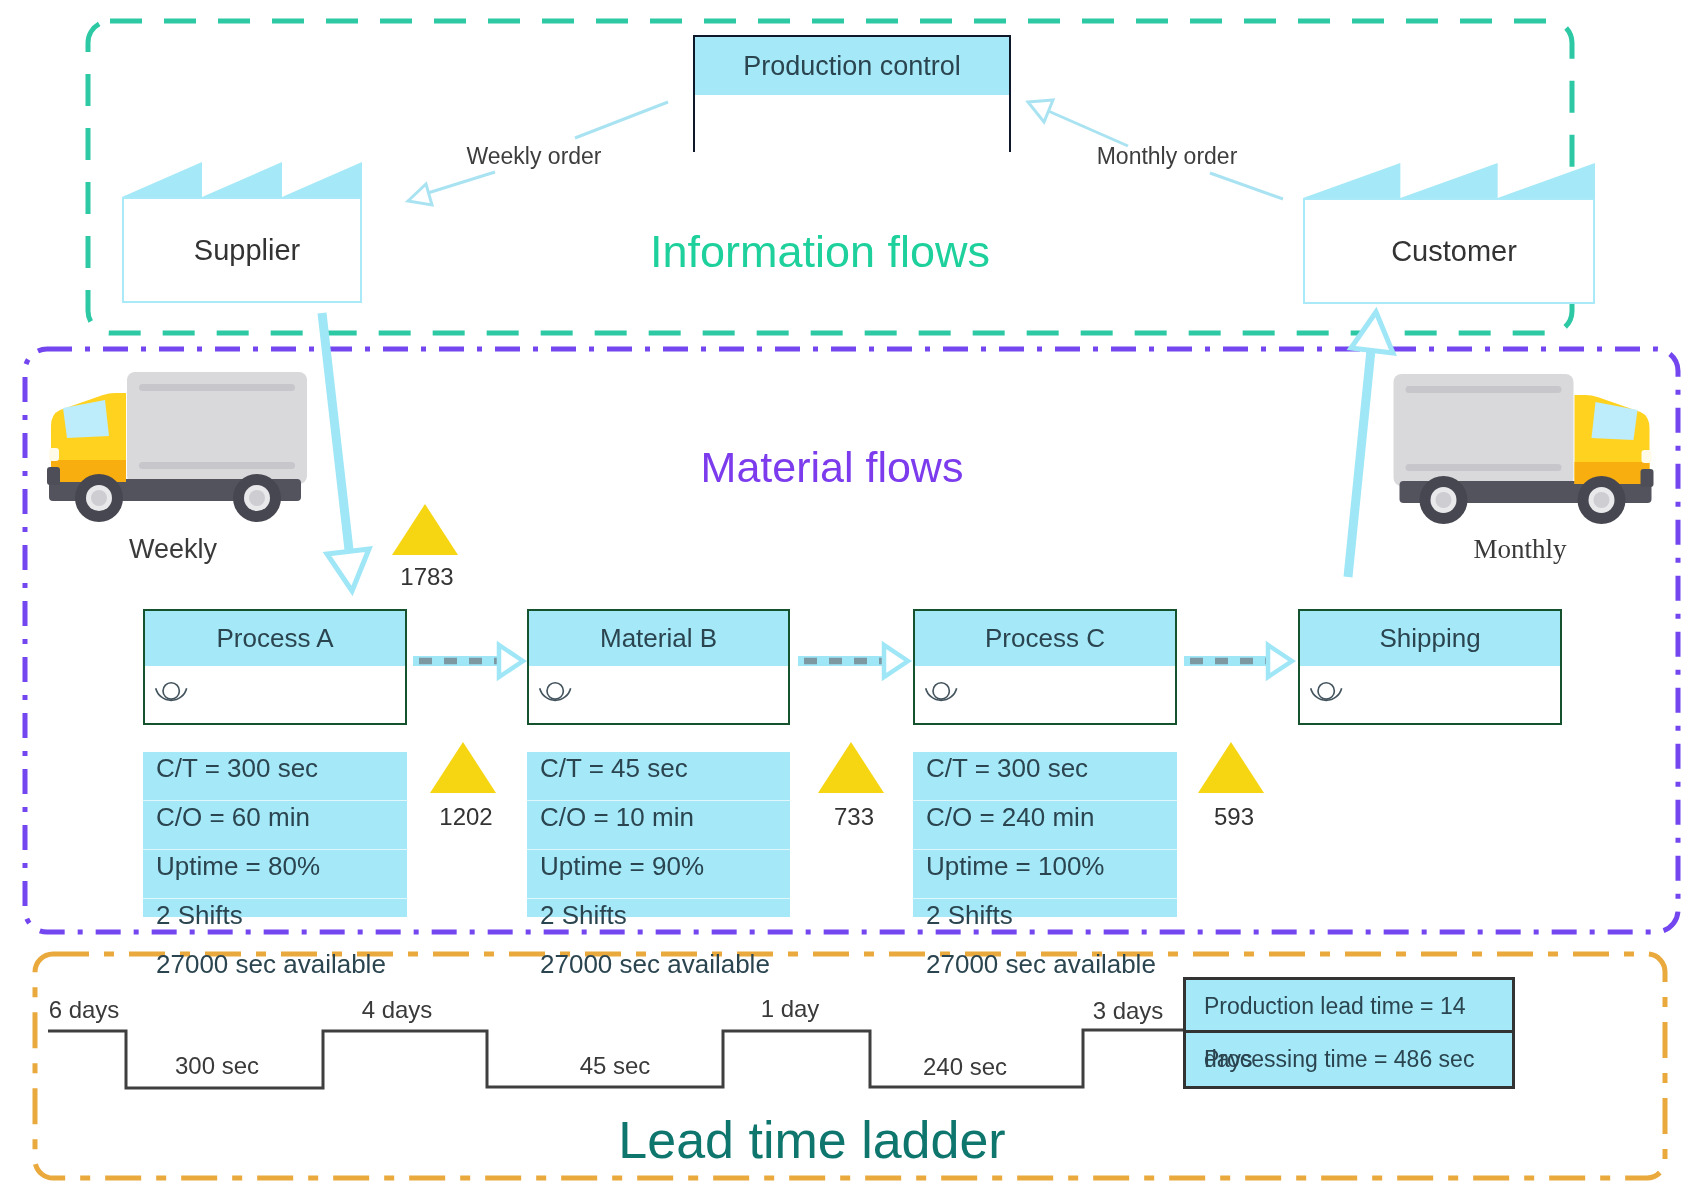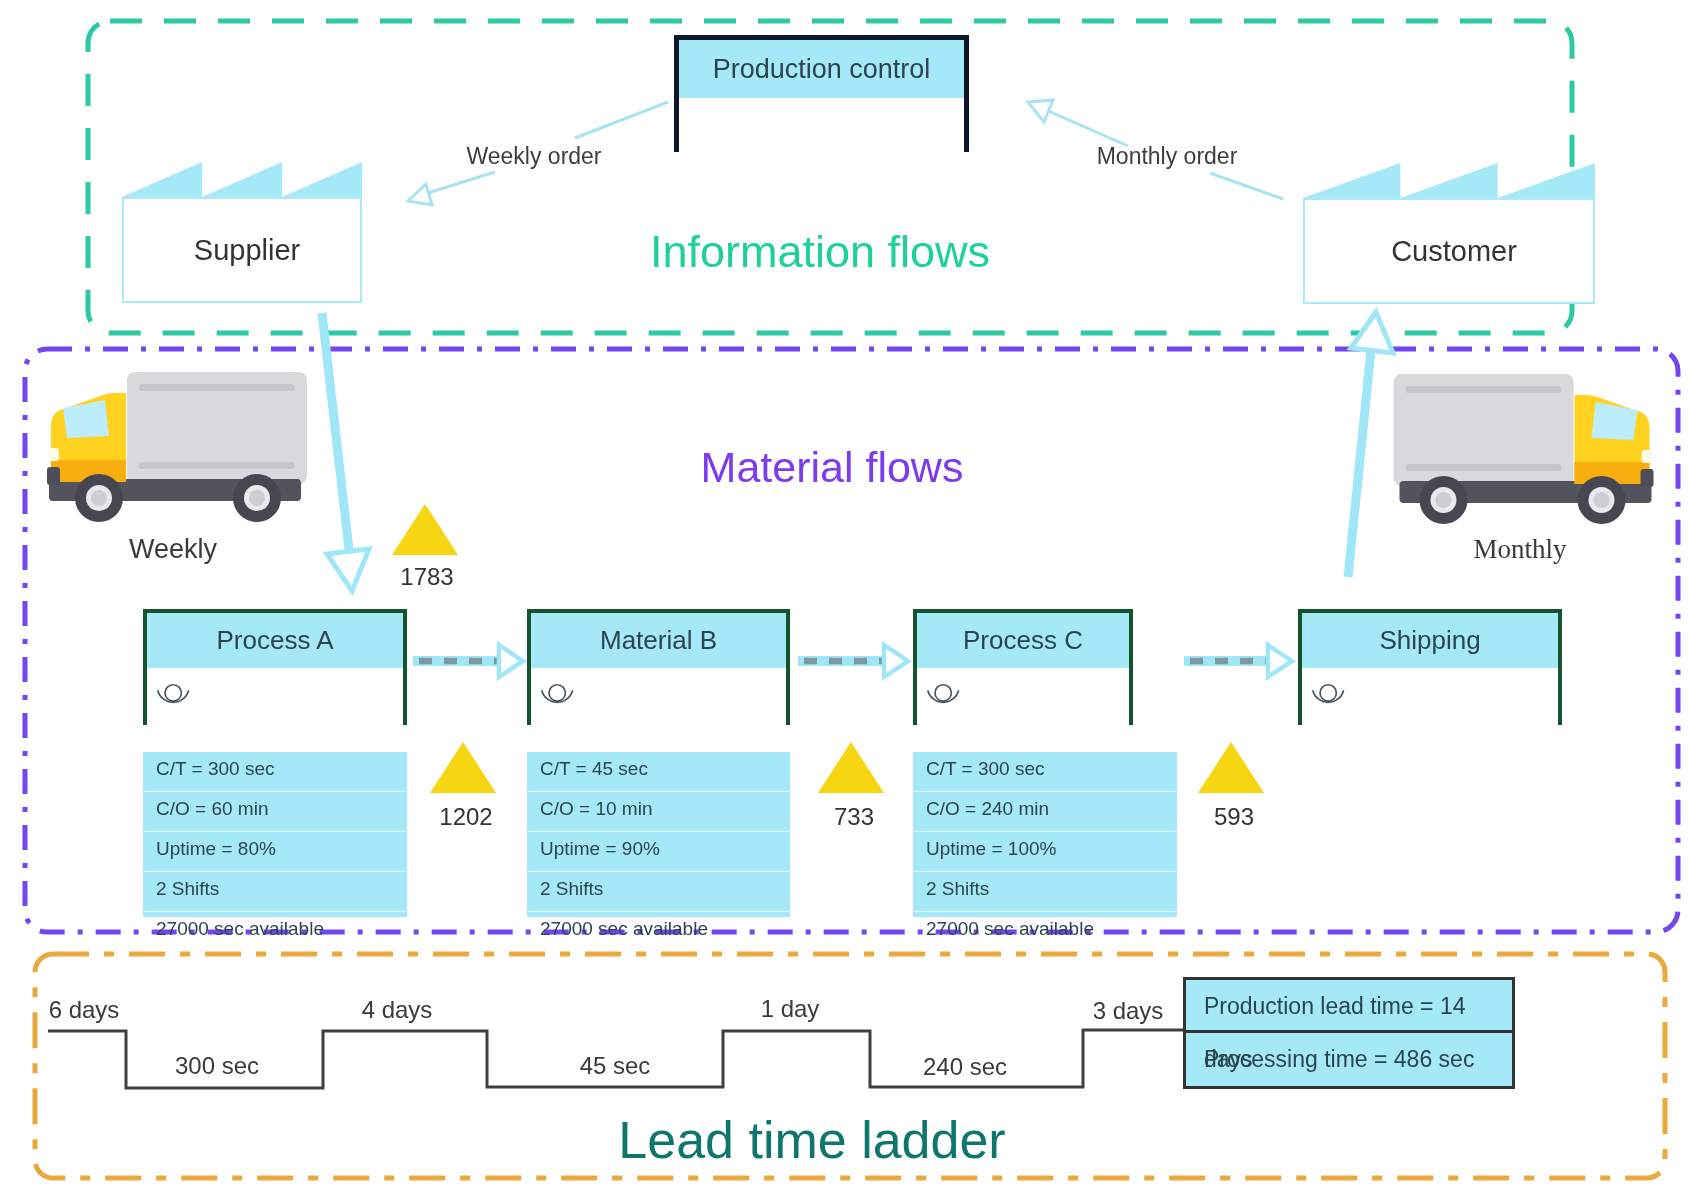--- a/index.html
+++ b/index.html
@@ -6,45 +6,45 @@
   .canvas{position:relative;width:1700px;height:1200px;background:#ffffff;overflow:hidden;
           font-family:"Liberation Sans", sans-serif;color:#2b4550;}
   .layer{position:absolute;left:0;top:0;width:1700px;height:1200px;}
   .ctr{transform:translate(-50%,-50%);white-space:nowrap;}
   .title{position:absolute;font-weight:400;}
   .info-title{left:820px;top:231px;font-size:45px;color:#1ed19c;margin-top:21px;}
   .mat-title{left:832px;top:467px;font-size:43px;color:#7c3bed;}
   .ladder-title{left:812px;top:1140px;font-size:52px;color:#0f766e;}
   .order-label{position:absolute;font-size:23px;color:#3d3d3d;}
   
-  .pcbox{position:absolute;left:674px;top:35px;width:295px;height:117px;border:5px solid #0f172a;box-sizing:border-box;}
+  .pcbox{position:absolute;left:693px;top:35px;width:318px;height:117px;border:2px solid #0f172a;box-sizing:border-box;}
   .pc-header{height:58px;background:#a5e8f7;display:flex;align-items:center;justify-content:center;
              font-size:27px;color:#2b4550;}
   .pc-body{height:57px;background:#fff;}
   
   .factory{position:absolute;width:240px;height:145px;}
   .factory .roof{position:absolute;left:0;top:0;width:100%;height:39px;}
   .factory .fbox{position:absolute;left:0;top:39px;width:100%;height:106px;border:2px solid #a9e9f8;
                  box-sizing:border-box;background:#fff;display:flex;align-items:center;justify-content:center;
                  font-size:29px;color:#333;padding-left:10px;}
   
   .truck{position:absolute;width:260px;height:162px;}
   .truck-label{position:absolute;font-size:27px;color:#3a3a3a;}
   
   .tri{position:absolute;width:70px;height:55px;}
   .tri-label{position:absolute;font-size:24px;color:#333;}
   
-  .proc{position:absolute;top:609px;height:116px;border:4px solid #14532d;box-sizing:border-box;background:#fff;}
+  .proc{position:absolute;top:609px;height:116px;border:2px solid #14532d;box-sizing:border-box;background:#fff;}
   .proc-header{height:55px;background:#a5e8f7;display:flex;align-items:center;justify-content:center;
                font-size:26px;color:#2b4550;}
   .proc-body{position:relative;height:57px;background:#fff;}
   .operator{position:absolute;left:8px;top:14px;}
   
   .databox{position:absolute;top:752px;height:165px;background:#a5e8f7;}
-  .drow{height:40px;line-height:33px;padding-left:13px;font-size:19px;color:#2b4550;
+  .drow{height:49px;line-height:33px;padding-left:13px;font-size:26px;color:#2b4550;
         border-bottom:1.5px solid rgba(255,255,255,.65);box-sizing:border-box;}
   .drow:last-child{border-bottom:none;}
   
   .lstep{position:absolute;font-size:24px;color:#3a3a3a;}
   .results{position:absolute;left:1183px;top:977px;width:332px;height:112px;border:3px solid #333;
            box-sizing:border-box;background:#a5e8f7;}
   .rrow{height:53px;line-height:53px;padding-left:18px;font-size:23px;color:#2b4550;box-sizing:border-box;}
   .rrow:first-child{border-bottom:3px solid #333;}
 </style>
 </head>
@@ -206,21 +206,21 @@
   </div>
   <div class="proc" style="left:527px;width:263px;">
     <div class="proc-header">Material B</div>
     <div class="proc-body">
       <svg class="operator" viewBox="0 0 44 34" width="40" height="31">
         <circle cx="20" cy="12" r="9" fill="none" stroke="#44545e" stroke-width="1.8"></circle>
         <path d="M3,9 A 17.5 17.5 0 0 0 37,9" fill="none" stroke="#44545e" stroke-width="1.8"></path>
       </svg>
     </div>
   </div>
-  <div class="proc" style="left:913px;width:220px;">
+  <div class="proc" style="left:913px;width:264px;">
     <div class="proc-header">Process C</div>
     <div class="proc-body">
       <svg class="operator" viewBox="0 0 44 34" width="40" height="31">
         <circle cx="20" cy="12" r="9" fill="none" stroke="#44545e" stroke-width="1.8"></circle>
         <path d="M3,9 A 17.5 17.5 0 0 0 37,9" fill="none" stroke="#44545e" stroke-width="1.8"></path>
       </svg>
     </div>
   </div>
   <div class="proc" style="left:1298px;width:264px;">
     <div class="proc-header">Shipping</div>

